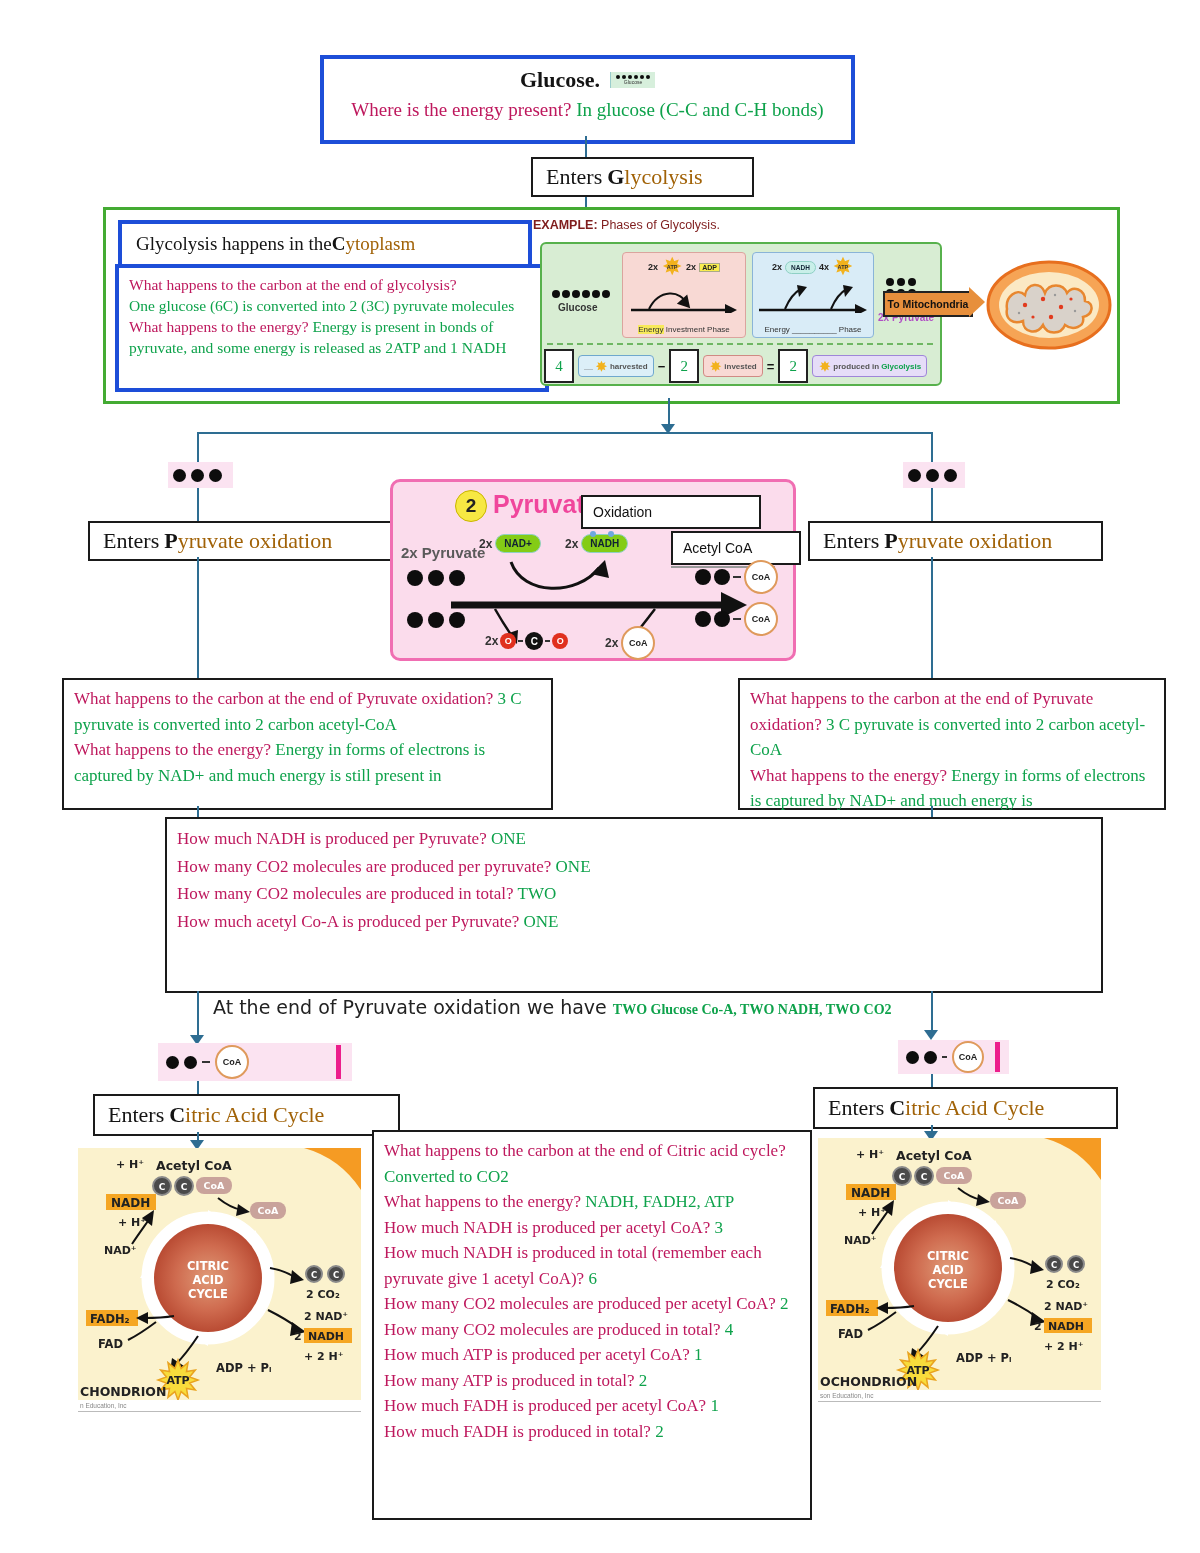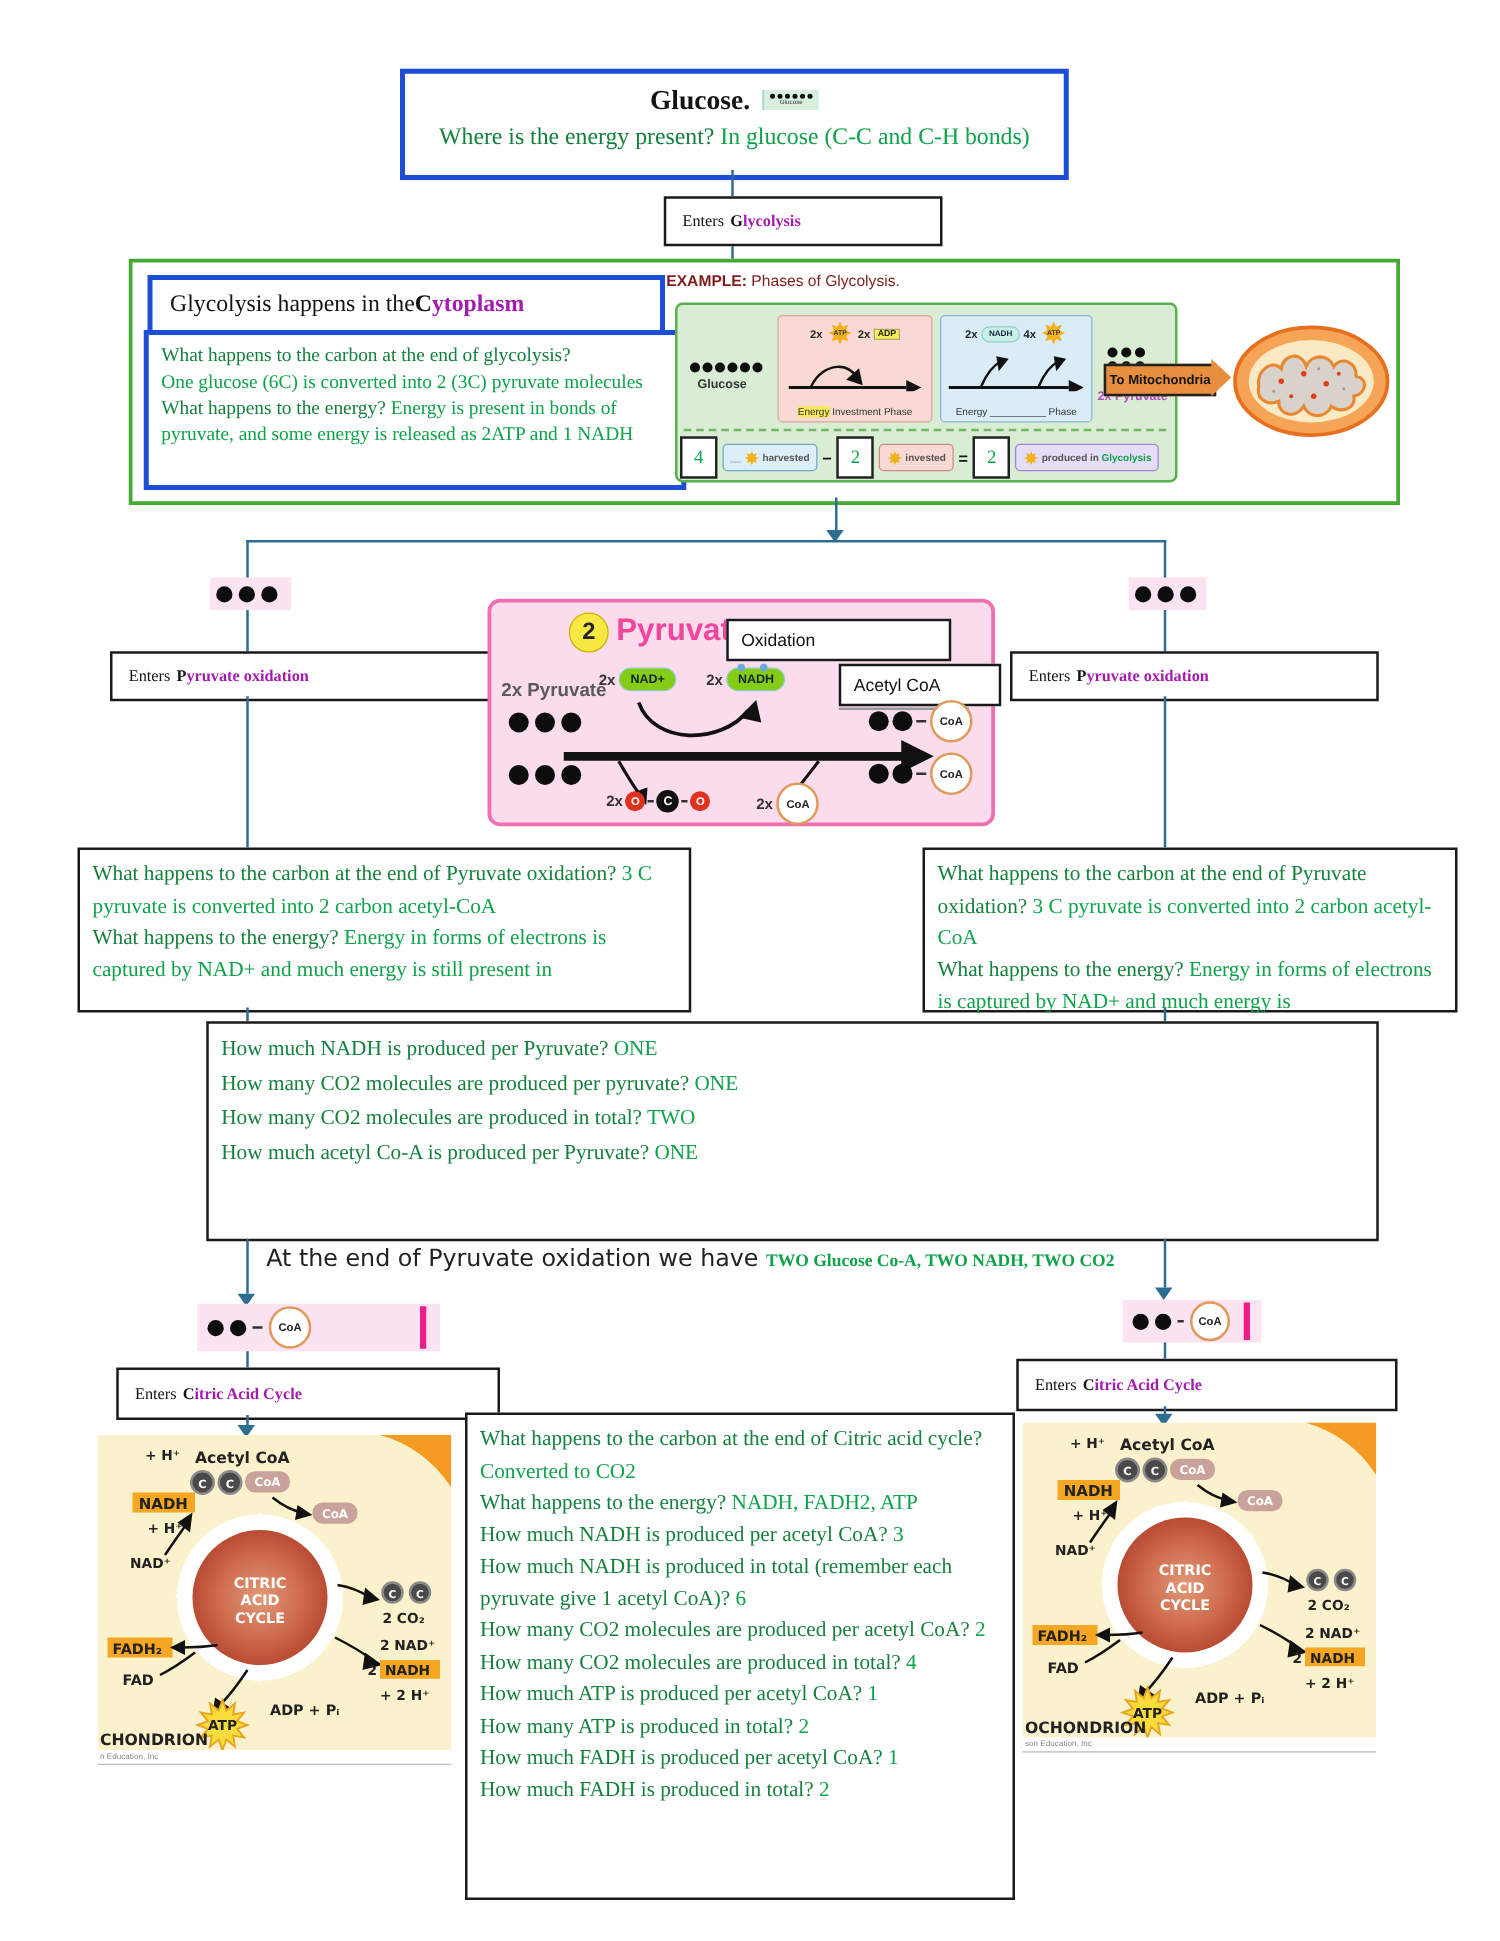--- a/index.html
+++ b/index.html
@@ -1,31 +1,31 @@
 <!DOCTYPE html>
 <html><head>
 <meta charset="utf-8">
 <style>
   html,body{margin:0;padding:0;background:#fff}
   #canvas{position:relative;width:1200px;height:1553px;background:#fff;overflow:hidden;
           font-family:"Liberation Serif",serif;color:#141414}
   .abs{position:absolute}
   .sans{font-family:"Liberation Sans",sans-serif}
   .box{border:4px solid #1d4ed8;background:#fff}
-  .q{color:#15803d}
+  .q{color:#be185d}
   .a{color:#0EA24B}
   .bold{font-weight:bold}
   
   .vline{width:2px;background:#2E6D92}
   .hline{height:2px;background:#2E6D92}
   .arr{width:0;height:0;border-left:7px solid transparent;border-right:7px solid transparent;border-top:10px solid #2E6D92}
   
-  .enters{font-size:13px;display:flex;align-items:center;padding-left:13px;background:#fff;border:2.5px solid #1a1a1a;gap:5px}
+  .enters{font-size:22px;display:flex;align-items:center;padding-left:13px;background:#fff;border:2.5px solid #1a1a1a;gap:5px}
   .lead{font-weight:bold;color:#141414}
-  .rest{font-weight:bold;color:#a21caf}
+  .rest{font-weight:normal;color:#a16207}
   
   .dot{display:inline-block;border-radius:50%;background:#0d0d0d}
   .d4{width:4px;height:4px}.d8{width:8px;height:8px}.d13{width:13px;height:13px}.d16{width:16px;height:16px}
   .dotrow{display:flex;gap:4px;align-items:center}
   .pink-strip{background:#FBE3F1;display:flex;align-items:center;gap:5px;padding-left:8px}
   .mag-bar{width:5px;background:#EC1E8C}
   .coa-circle{border:2px solid #DF9A5C;background:#fff;border-radius:50%;display:flex;align-items:center;justify-content:center;
               font-family:"Liberation Sans",sans-serif;font-weight:bold;color:#222}
   .dash{display:inline-block;width:8px;height:2px;background:#333}
   

